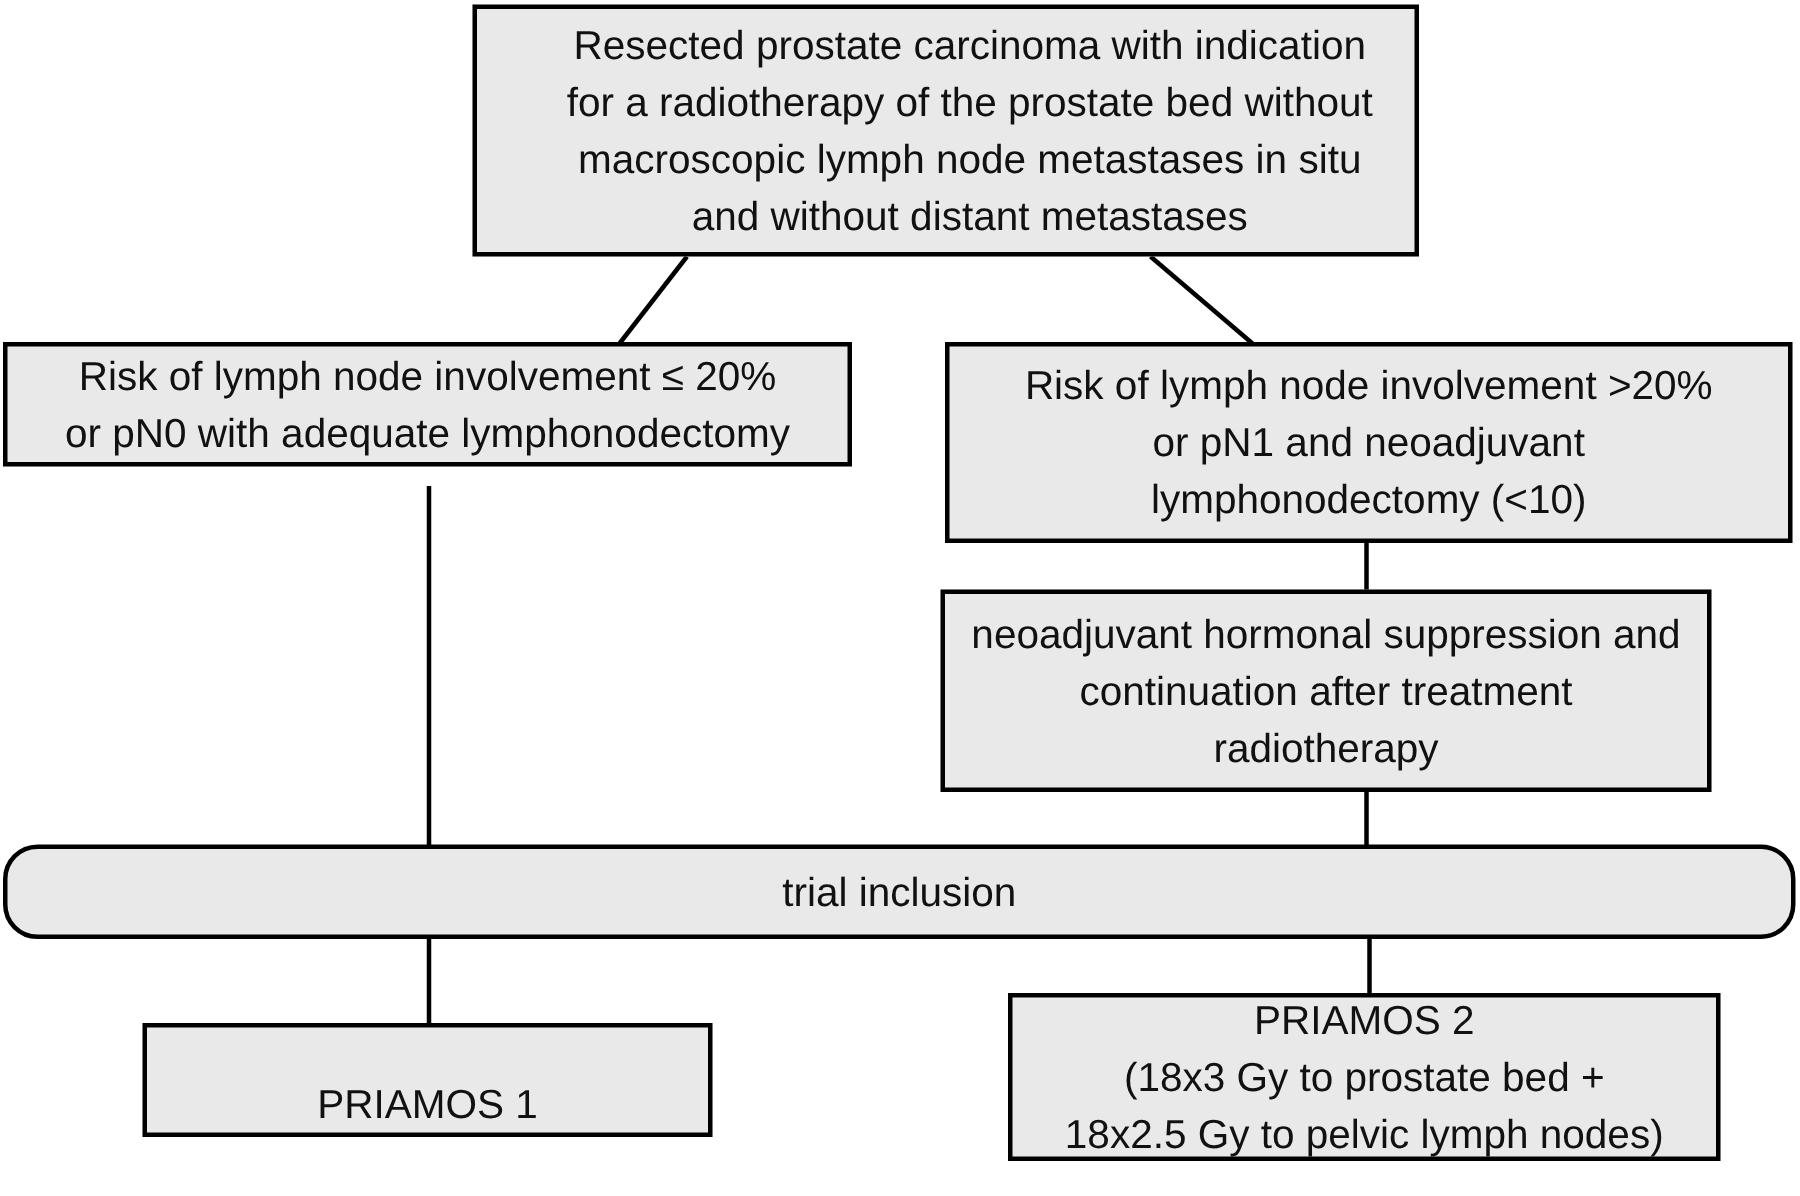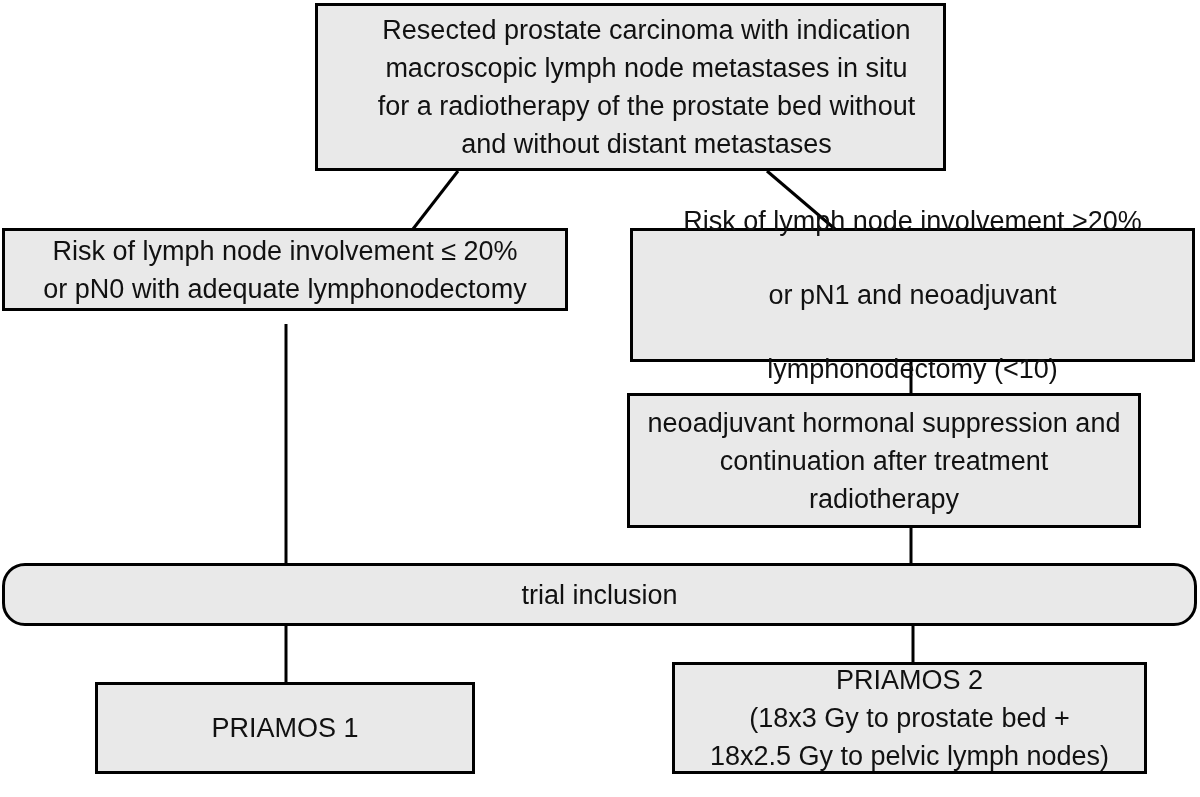--- a/index.html
+++ b/index.html
@@ -34,45 +34,45 @@
     align-items: center;
     text-align: center;
     color: #111111;
     font-size: 27px;
     line-height: 38px;
     white-space: nowrap;
   }
 
   .node-root     { left: 315px; top: 3px;   width: 631px;  height: 168px; padding-left: 32px; }
   .node-low      { left: 2px;   top: 228px; width: 566px;  height: 83px;  }
-  .node-high     { left: 630px; top: 228px; width: 565px;  height: 134px; gap: 36px; }
+  .node-high     { left: 630px; top: 228px; width: 565px;  height: 134px; }
   .node-hormonal { left: 627px; top: 393px; width: 514px;  height: 135px; }
   .node-trial    { left: 2px;   top: 563px; width: 1195px; height: 63px; border-radius: 23px;  }
-  .node-p1       { left: 95px;  top: 682px; width: 380px;  height: 92px;  }
+  .node-p1       { left: 95px;  top: 682px; width: 380px;  height: 76px; justify-content: flex-end;  }
   .node-p2       { left: 672px; top: 662px; width: 475px;  height: 112px; }
 </style>
 </head>
 <body>
 
 <div class="canvas">
 
   <svg class="connectors" width="1200" height="797" viewBox="0 0 1200 797">
     <line x1="458" y1="171" x2="413" y2="229"></line>
     <line x1="767" y1="171" x2="835" y2="229"></line>
     <line x1="286" y1="324" x2="286" y2="564"></line>
     <line x1="911" y1="361" x2="911" y2="394"></line>
     <line x1="911" y1="527" x2="911" y2="564"></line>
     <line x1="286" y1="625" x2="286" y2="683"></line>
     <line x1="913" y1="625" x2="913" y2="663"></line>
   </svg>
 
   <div class="node node-root">
     <div>Resected prostate carcinoma with indication</div>
+    <div>for a radiotherapy of the prostate bed without</div>
     <div>macroscopic lymph node metastases in situ</div>
-    <div>for a radiotherapy of the prostate bed without</div>
     <div>and without distant metastases</div>
   </div>
 
   <div class="node node-low">
     <div>Risk of lymph node involvement ≤ 20%</div>
     <div>or pN0 with adequate lymphonodectomy</div>
   </div>
 
   <div class="node node-high">
     <div>Risk of lymph node involvement &gt;20%</div>

